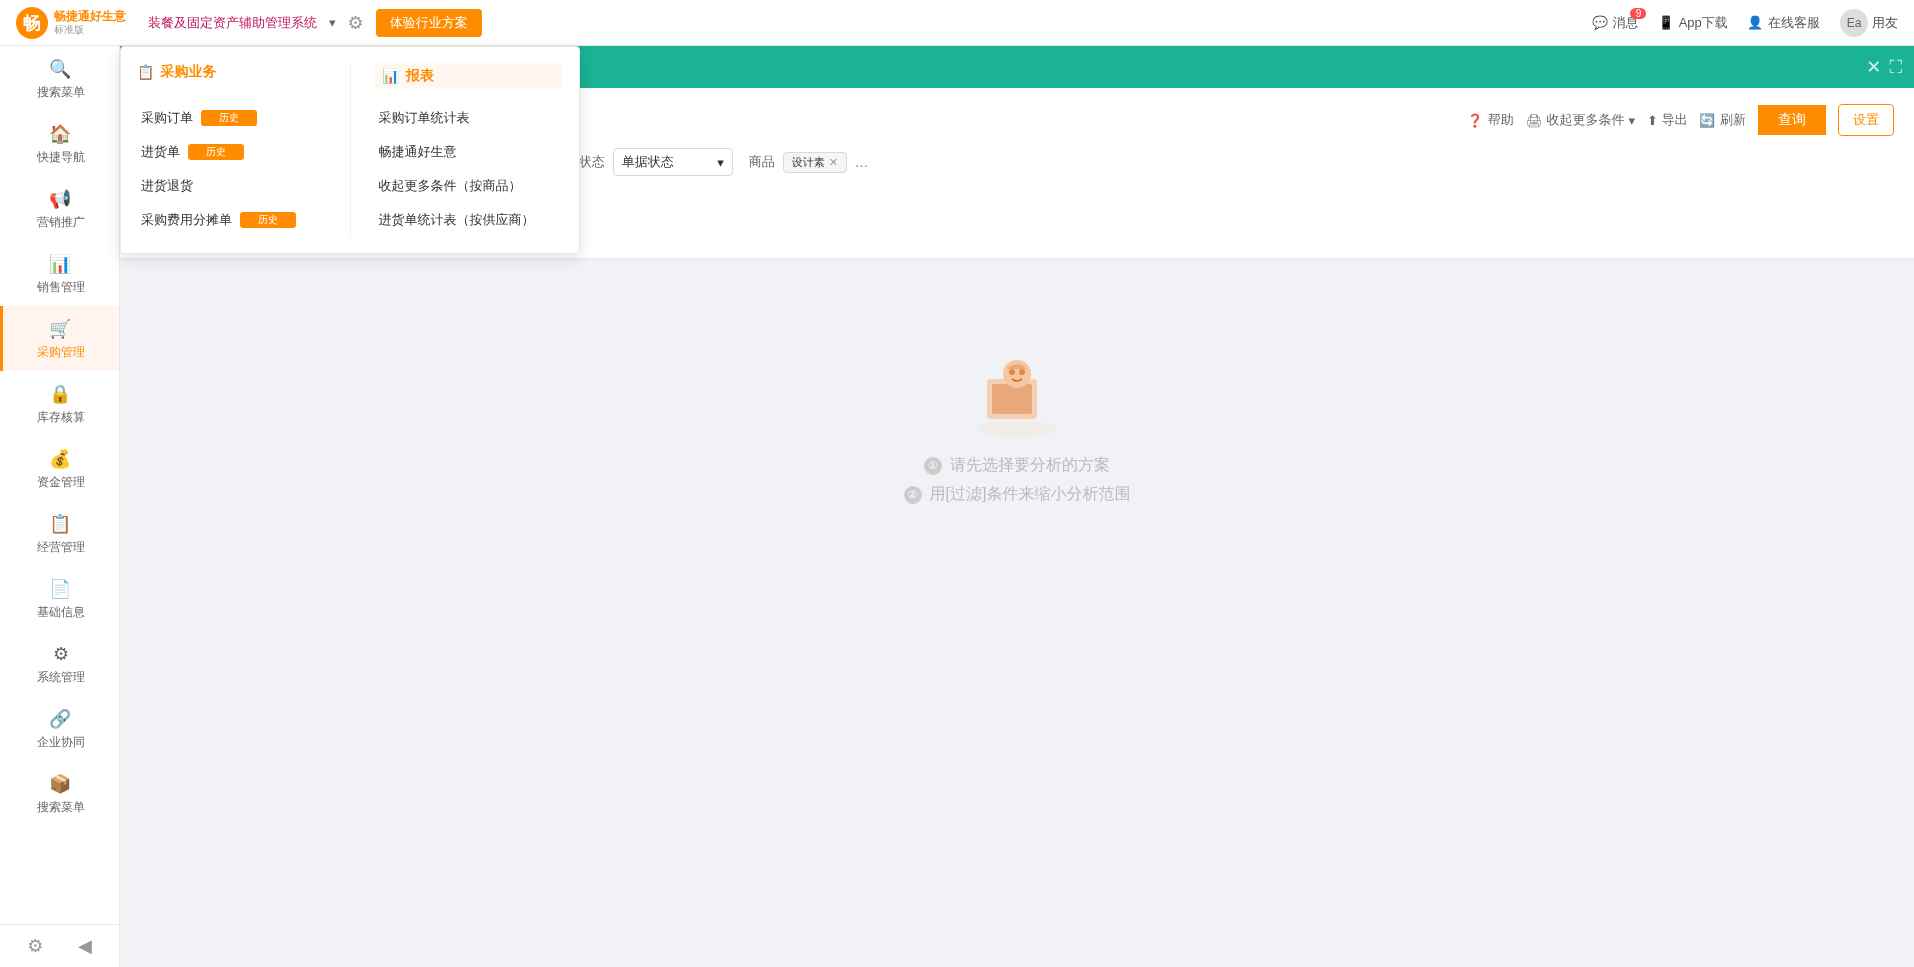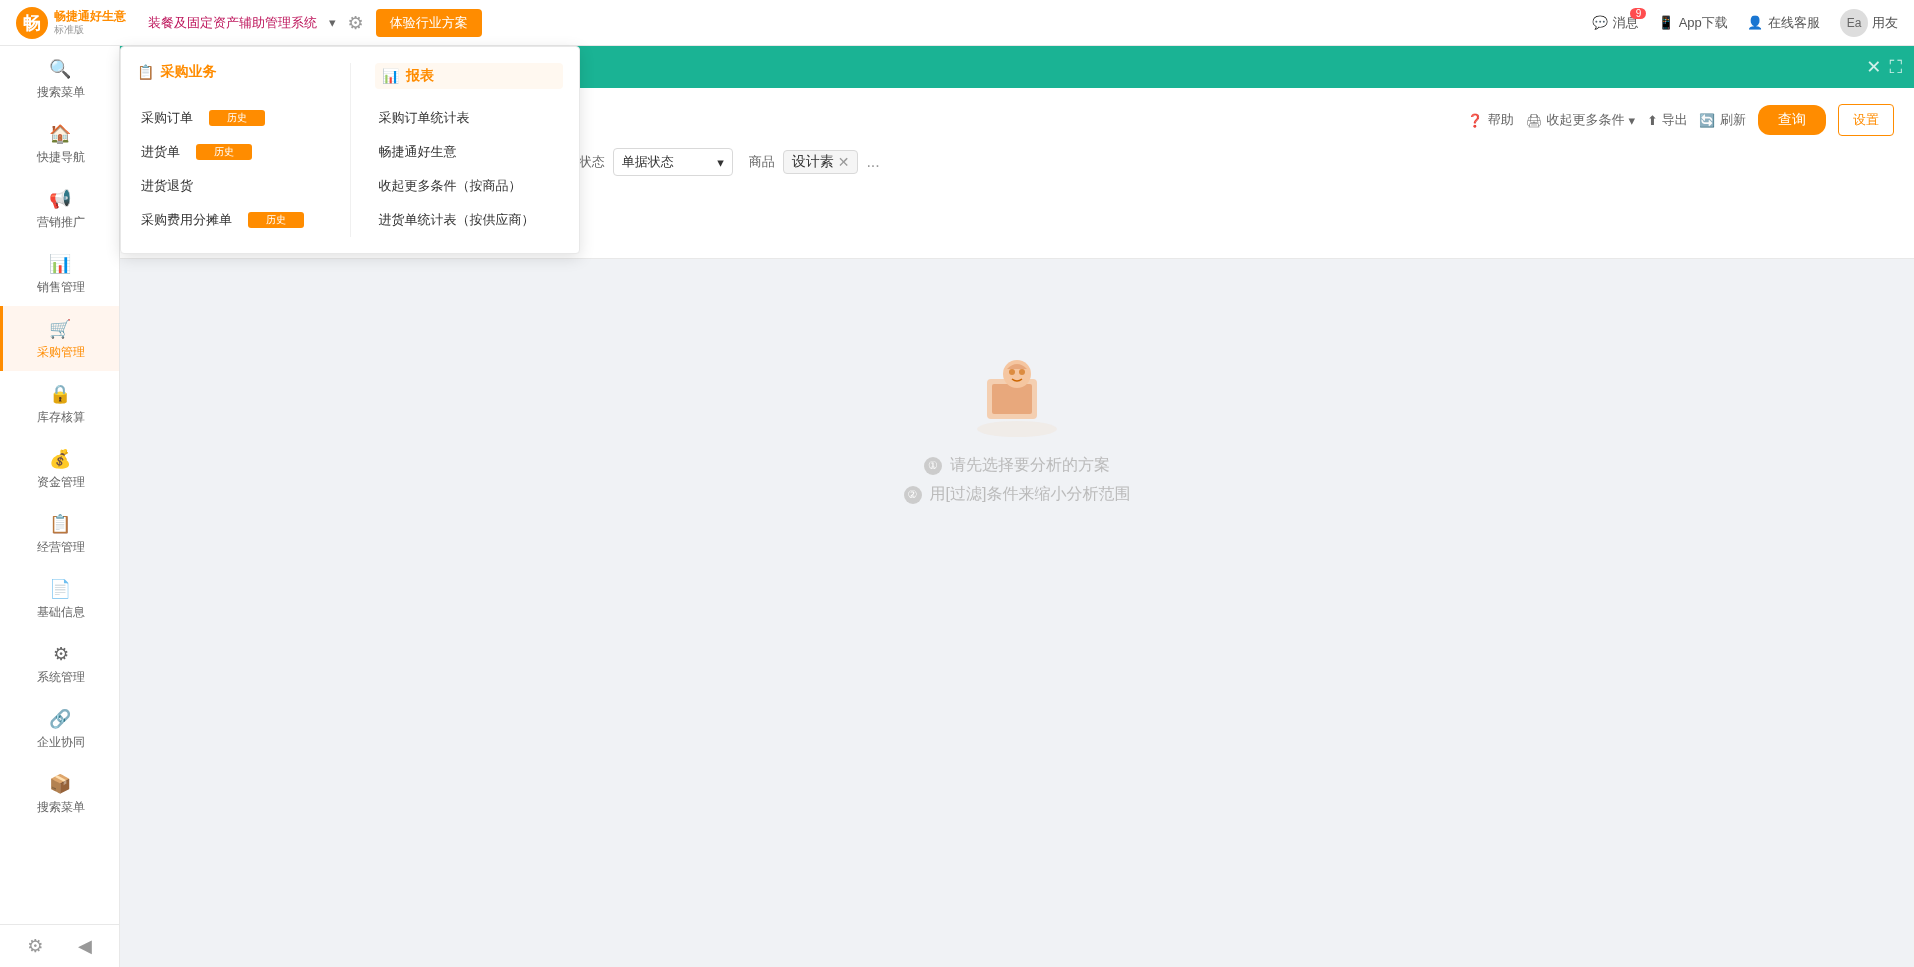--- a/index.html
+++ b/index.html
@@ -44,41 +44,41 @@
     .tab-actions { margin-left: auto; display: flex; align-items: center; gap: 8px; padding-right: 12px; }
     .tab-action-btn { color: rgba(255,255,255,0.8); font-size: 18px; cursor: pointer; }
 
     
     .page-content { flex: 1; background: #f0f2f5; overflow: auto; padding: 0; }
 
     
     .filter-area { background: #fff; padding: 16px 20px; border-bottom: 1px solid #e8e8e8; }
     .filter-toolbar { display: flex; align-items: center; justify-content: flex-end; gap: 12px; margin-bottom: 12px; }
     .toolbar-btn { display: flex; align-items: center; gap: 4px; font-size: 13px; color: #666; cursor: pointer; }
-    .query-btn { background: #ff8c00; color: white; border: none; padding: 6px 20px; border-radius: 12px; font-size: 14px; cursor: pointer; }
+    .query-btn { background: #ff8c00; color: white; border: none; padding: 6px 20px; border-radius: 0; font-size: 14px; cursor: pointer; }
     .settings-btn { background: #fff; color: #ff8c00; border: 1px solid #ff8c00; padding: 6px 14px; border-radius: 4px; font-size: 13px; cursor: pointer; }
     .filter-row { display: flex; align-items: center; gap: 16px; margin-bottom: 10px; flex-wrap: wrap; }
     .filter-item { display: flex; align-items: center; gap: 8px; }
     .filter-label { font-size: 13px; color: #666; white-space: nowrap; }
     .filter-input { border: 1px solid #d9d9d9; border-radius: 4px; padding: 4px 8px; font-size: 13px; color: #333; min-width: 140px; }
     .filter-select { border: 1px solid #d9d9d9; border-radius: 4px; padding: 4px 8px; font-size: 13px; color: #333; display: flex; align-items: center; gap: 4px; min-width: 120px; background: #fff; cursor: pointer; }
-    .filter-tag { background: #f5f5f5; border: 1px solid #d9d9d9; border-radius: 4px; padding: 2px 8px; font-size: 14px; color: #333; display: flex; align-items: center; gap: 4px; }
+    .filter-tag { background: #f5f5f5; border: 1px solid #d9d9d9; border-radius: 4px; padding: 2px 8px; font-size: 11px; color: #333; display: flex; align-items: center; gap: 4px; }
     .filter-tag-close { cursor: pointer; color: #999; }
     .filter-dots { color: #999; cursor: pointer; font-size: 16px; }
     .collapse-btn { display: flex; align-items: center; gap: 4px; color: #1ab394; font-size: 13px; cursor: pointer; margin: 6px auto 0; }
 
     
     .empty-state { display: flex; flex-direction: column; align-items: center; justify-content: center; padding: 80px 20px; color: #bbb; }
     .empty-icon { width: 120px; height: 100px; margin-bottom: 16px; }
     .empty-step { display: flex; align-items: center; gap: 8px; margin-bottom: 8px; }
     .step-num { width: 18px; height: 18px; border-radius: 50%; background: #ccc; color: white; font-size: 11px; display: flex; align-items: center; justify-content: center; }
     .dropdown-menu { position: absolute; top: 46px; left: 120px; background: #fff; border: 1px solid #e8e8e8; border-radius: 4px; box-shadow: 0 4px 16px rgba(0,0,0,0.12); z-index: 200; padding: 16px; display: flex; gap: 24px; min-width: 460px; }
     .dropdown-col { flex: 1; }
     .dropdown-col-title { display: flex; align-items: center; gap: 6px; font-size: 14px; color: #ff8c00; font-weight: bold; margin-bottom: 12px; padding-bottom: 8px; }
-    .dropdown-item { display: flex; align-items: center; gap: 16px; padding: 8px 4px; font-size: 13px; color: #333; cursor: pointer; border-radius: 4px; }
+    .dropdown-item { display: flex; align-items: center; gap: 8px; padding: 8px 4px; font-size: 13px; color: #333; cursor: pointer; border-radius: 4px; }
     .history-badge { background: #ff8c00; color: white; font-size: 10px; padding: 1px 18px; border-radius: 3px; }
     .divider-line { width: 1px; background: #f0f0f0; align-self: stretch; }
   </style>
 </head>
 <body>
 
 <div class="header">
   <div class="header-left">
     <div class="logo-area">
       <div class="logo-icon">畅</div>

